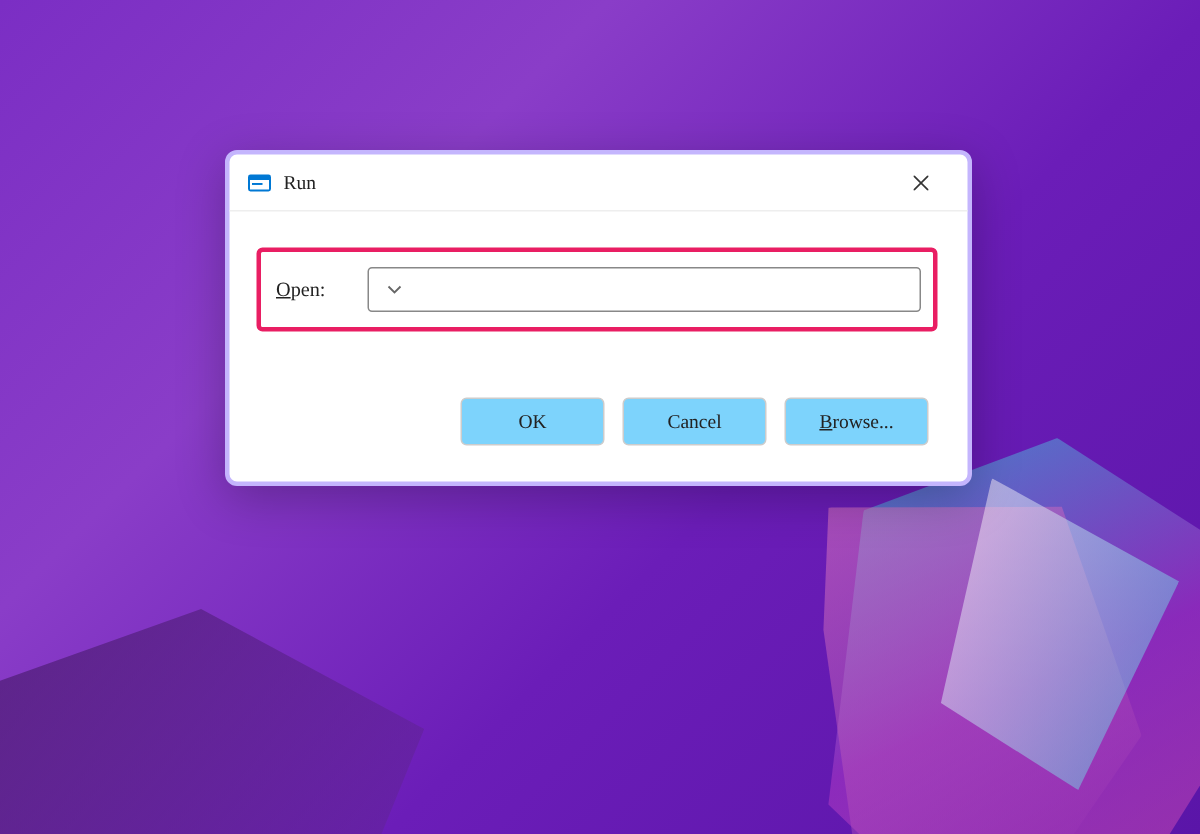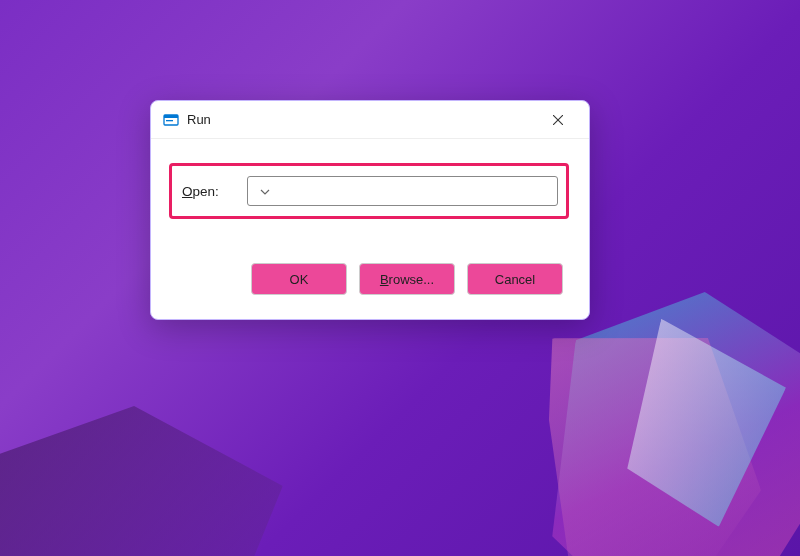--- a/index.html
+++ b/index.html
@@ -62,25 +62,26 @@
       bottom: 40px;
       transform: rotate(18deg);
       clip-path: polygon(0 0, 100% 15%, 85% 100%, 10% 85%);
     }
     
     
     .run-dialog {
       position: absolute;
       left: 150px;
       top: 100px;
-      width: 440px;
+      width: 498px;
       background: #ffffff;
-      border: 1px solid #c4b5fd;
+      border: 3px solid #c4b5fd;
       border-radius: 8px;
       box-shadow: 0 8px 32px rgba(0,0,0,0.25);
+      font-family: Liberation Serif, serif;
     }
     
     .titlebar {
       height: 38px;
       display: flex;
       align-items: center;
       padding: 0 8px 0 12px;
       border-bottom: 1px solid #eee;
     }
     
@@ -193,21 +194,21 @@
       padding: 22px 26px 24px 26px;
       display: flex;
       gap: 12px;
       justify-content: flex-end;
     }
     
     .dlg-btn {
       min-width: 96px;
       height: 32px;
       border: 1px solid #ccc;
-      background: #ec4899;
+      background: #7dd3fc;
       border-radius: 4px;
       font-size: 13px;
       font-family: inherit;
       cursor: pointer;
       color: #222;
     }
     
     .dlg-btn .underline-letter {
       text-decoration: underline;
     }
@@ -250,17 +251,17 @@
               </svg>
           </span>
         </div>
       </div>
     </div>
 
   </div>
 
   <div class="button-row">
     <button class="dlg-btn">OK</button>
+    <button class="dlg-btn">Cancel</button>
     <button class="dlg-btn"><span class="underline-letter">B</span><span>rowse...</span></button>
-    <button class="dlg-btn">Cancel</button>
   </div>
 
 </div>
 
 </body></html>

